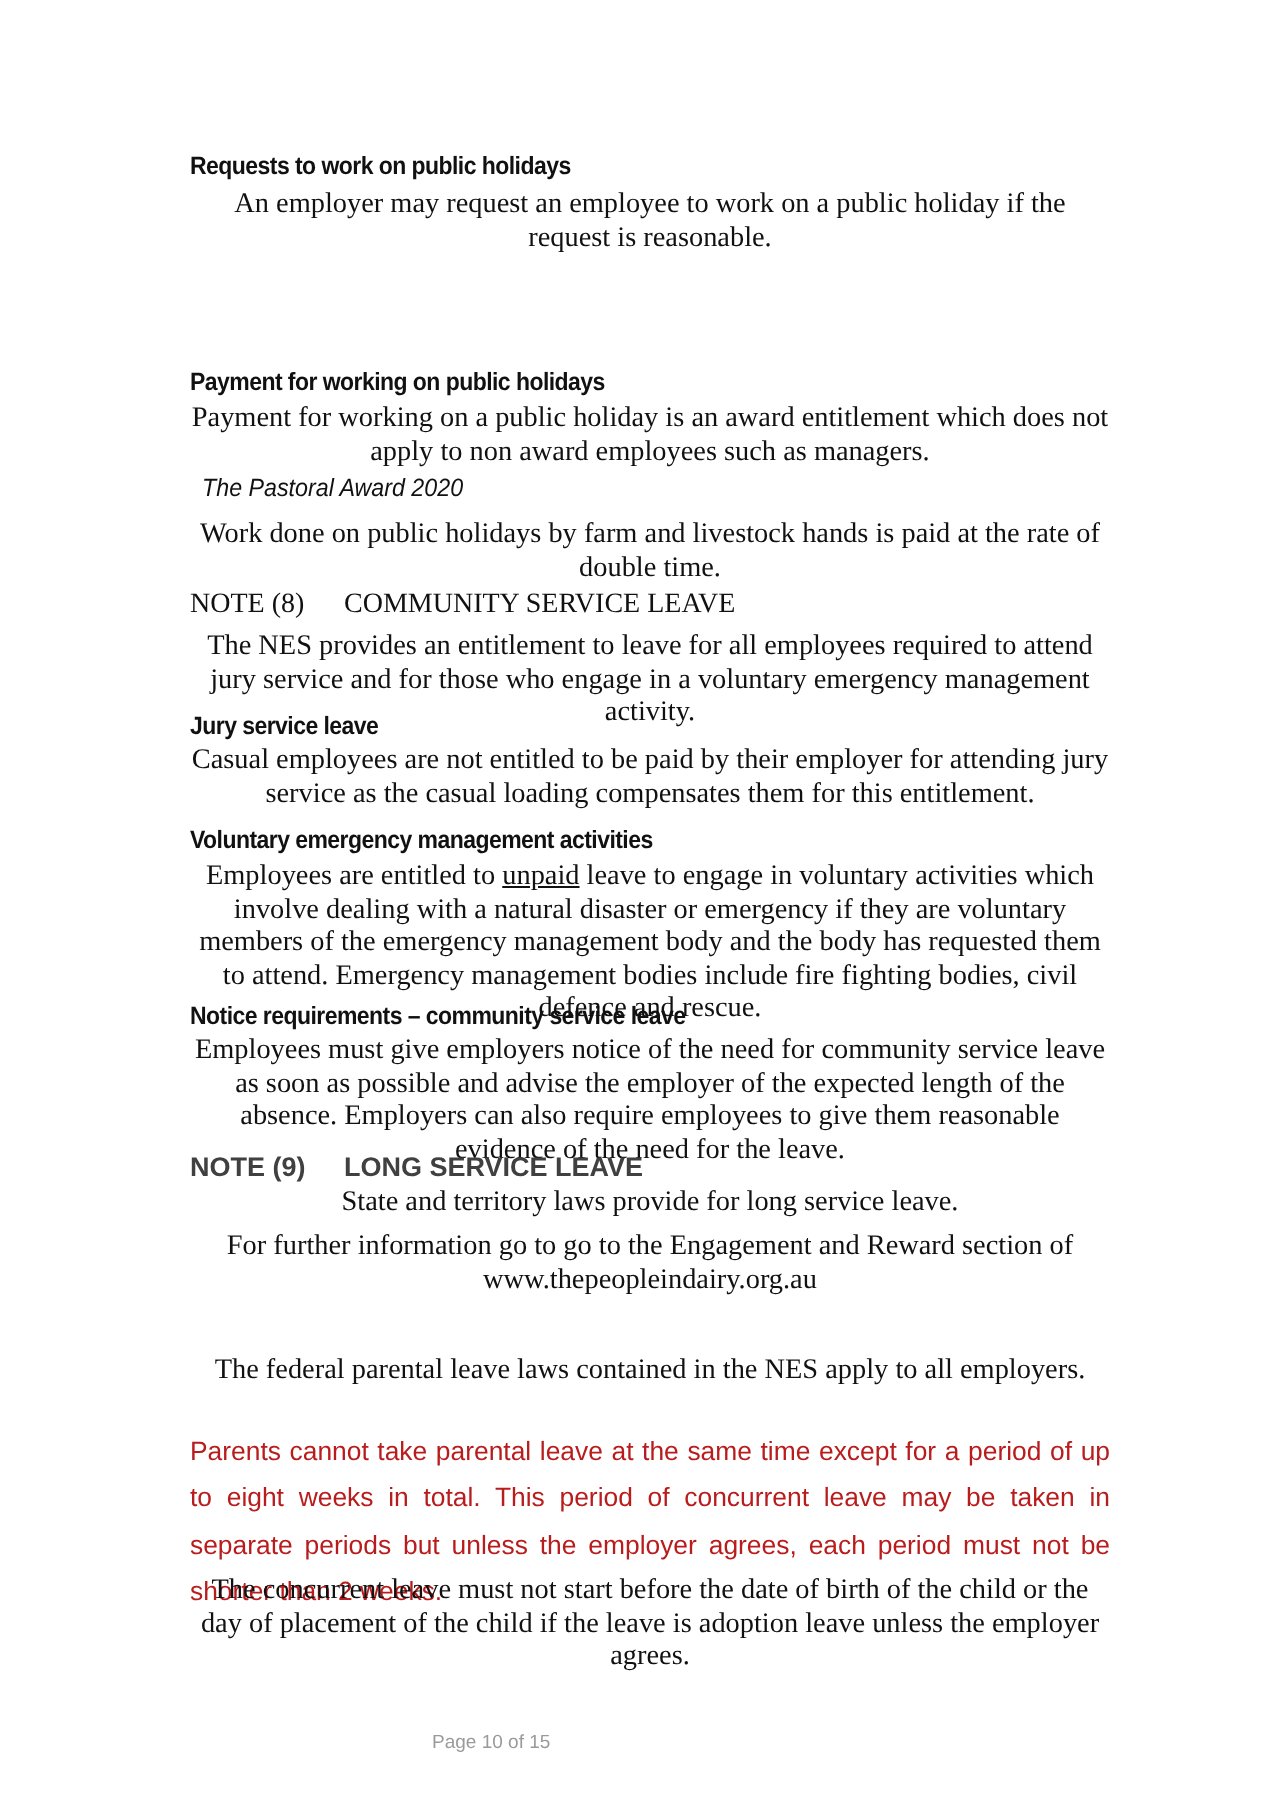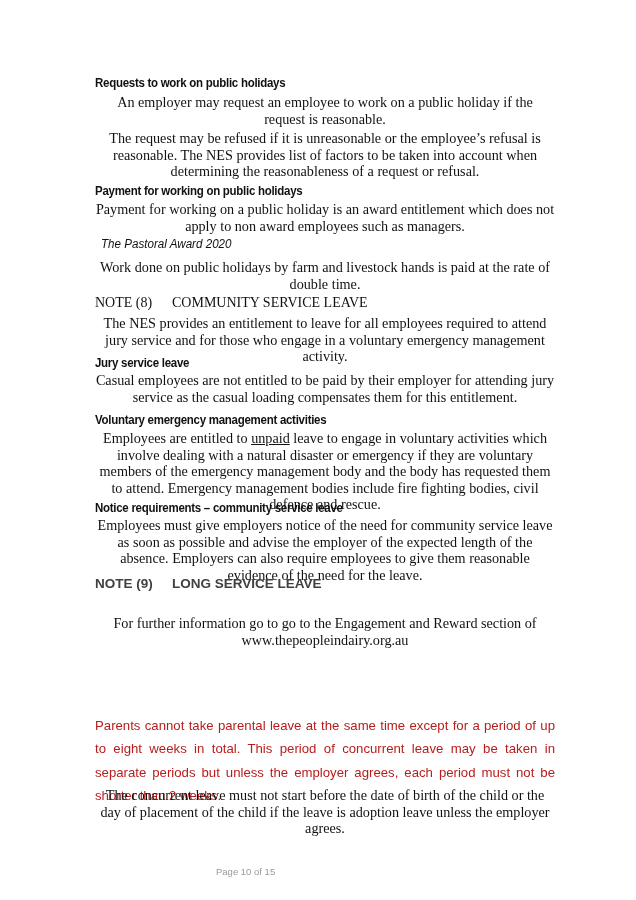--- a/index.html
+++ b/index.html
@@ -16,40 +16,41 @@
   .u { text-decoration: underline; }
   .footer { position: absolute; left: 212px; top: 866px; font-family: "Liberation Sans", sans-serif; font-size: 9.5px; color: #9a9a9a; }
 </style>
 </head>
 <body>
 
 <div class="page">
 
   <div class="blk h-sans" style="top:76px;">Requests to work on public holidays</div>
   <div class="blk p" style="top:94px;">An employer may request an employee to work on a public holiday if the request is reasonable.</div>
-  <div class="blk p" style="top:130px;">The request may be refused if it is unreasonable or the employee’s refusal is reasonable. The NES provides list of factors to be taken into account when determining the reasonableness of a request or refusal.</div>
 
   <div class="blk h-sans" style="top:184px;">Payment for working on public holidays</div>
   <div class="blk p" style="top:201px;">Payment for working on a public holiday is an award entitlement which does not apply to non award employees such as managers.</div>
   <div class="blk italic-sub" style="top:237px; left:97px;">The Pastoral Award 2020</div>
   <div class="blk p" style="top:259px;">Work done on public holidays by farm and livestock hands is paid at the rate of double time.</div>
 
   <div class="blk note-serif" style="top:295px;">
     <span class="note-num">NOTE (8)</span><span>COMMUNITY SERVICE LEAVE</span>
   </div>
   <div class="blk p" style="top:315px;">The NES provides an entitlement to leave for all employees required to attend jury service and for those who engage in a voluntary emergency management activity.</div>
   <div class="blk h-sans" style="top:356px;">Jury service leave</div>
   <div class="blk p" style="top:372px;">Casual employees are not entitled to be paid by their employer for attending jury service as the casual loading compensates them for this entitlement.</div>
   <div class="blk h-sans" style="top:413px;">Voluntary emergency management activities</div>
   <div class="blk p" style="top:430px;"><span>Employees are entitled to </span><span class="u">unpaid</span><span> leave to engage in voluntary activities which involve dealing with a natural disaster or emergency if they are voluntary members of the emergency management body and the body has requested them to attend. Emergency management bodies include fire fighting bodies, civil defence and rescue.</span></div>
   <div class="blk h-sans" style="top:501px;">Notice requirements – community service leave</div>
   <div class="blk p" style="top:517px;">Employees must give employers notice of the need for community service leave as soon as possible and advise the employer of the expected length of the absence. Employers can also require employees to give them reasonable evidence of the need for the leave.</div>
 
   <div class="blk note-sans" style="top:576px;">
     <span class="note-num">NOTE (9)</span><span>LONG SERVICE LEAVE</span>
   </div>
+  <div class="blk p" style="top:593px;">State and territory laws provide for long service leave.</div>
   <div class="blk p" style="top:615px;">For further information go to go to the Engagement and Reward section of www.thepeopleindairy.org.au</div>
 
+  <div class="blk p" style="top:677px;">The federal parental leave laws contained in the NES apply to all employers.</div>
   <div class="blk p-sans" style="top:714px; text-align:justify;">Parents cannot take parental leave at the same time except for a period of up to eight weeks in total.  This period of concurrent leave may be taken in separate periods but unless the employer agrees, each period must not be shorter than 2 weeks.</div>
   <div class="blk p" style="top:787px;">The concurrent leave must not start before the date of birth of the child or the day of placement of the child if the leave is adoption leave unless the employer agrees.</div>
 
   <div class="footer">Page 10 of 15</div>
 </div>
 
 </body></html>

